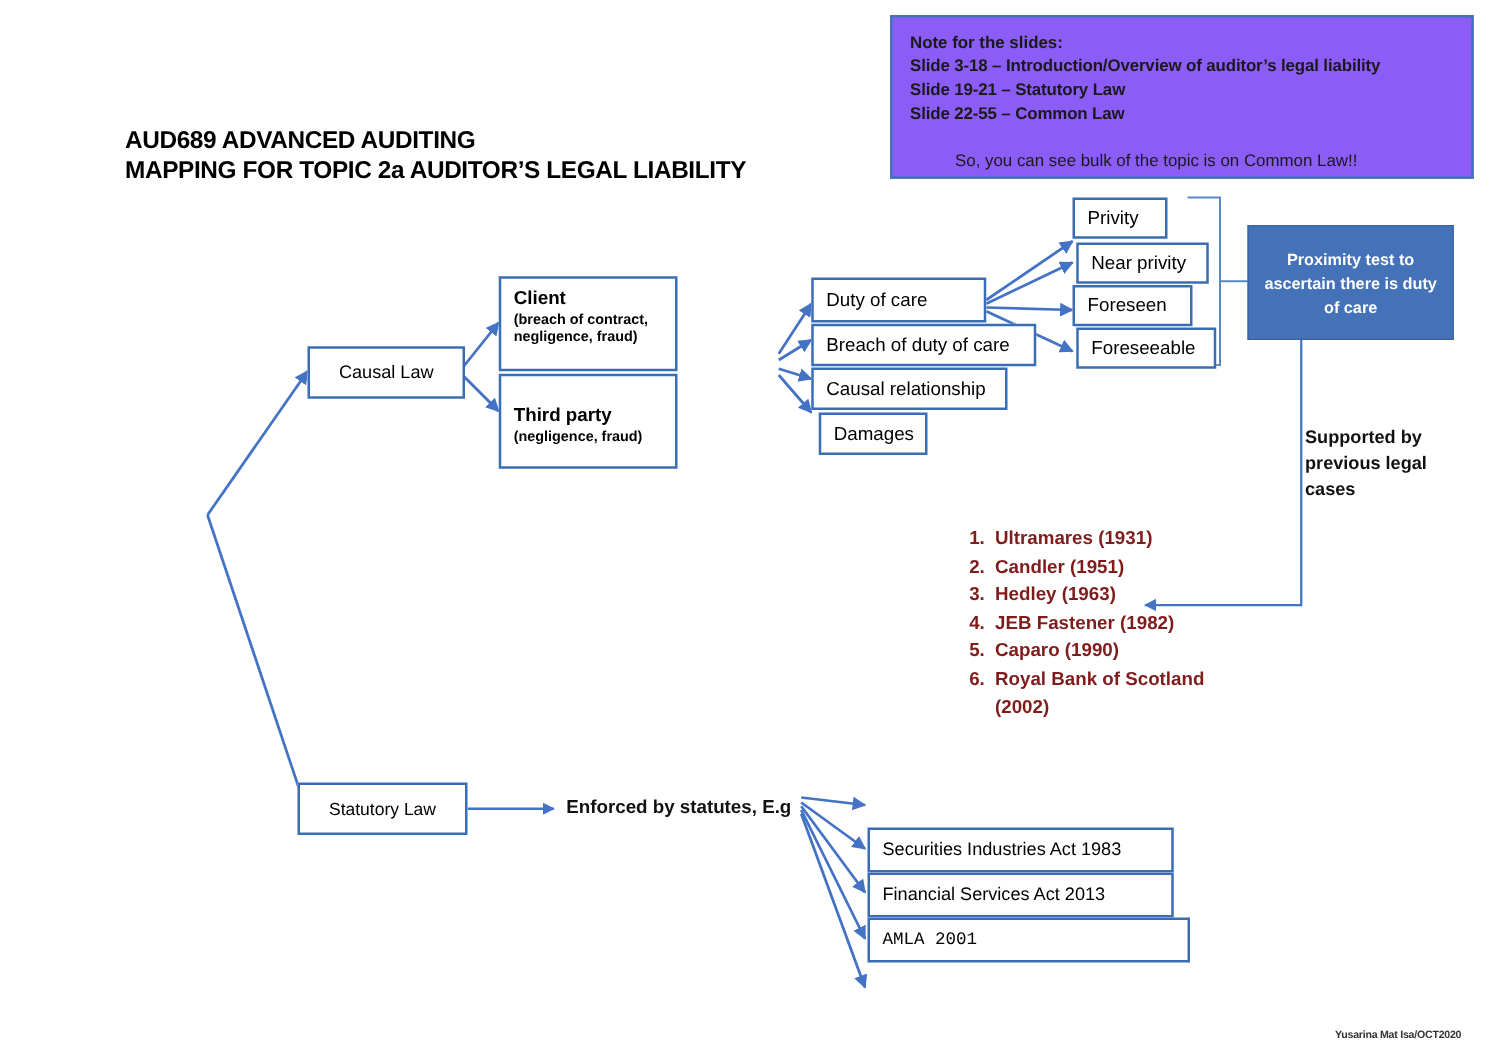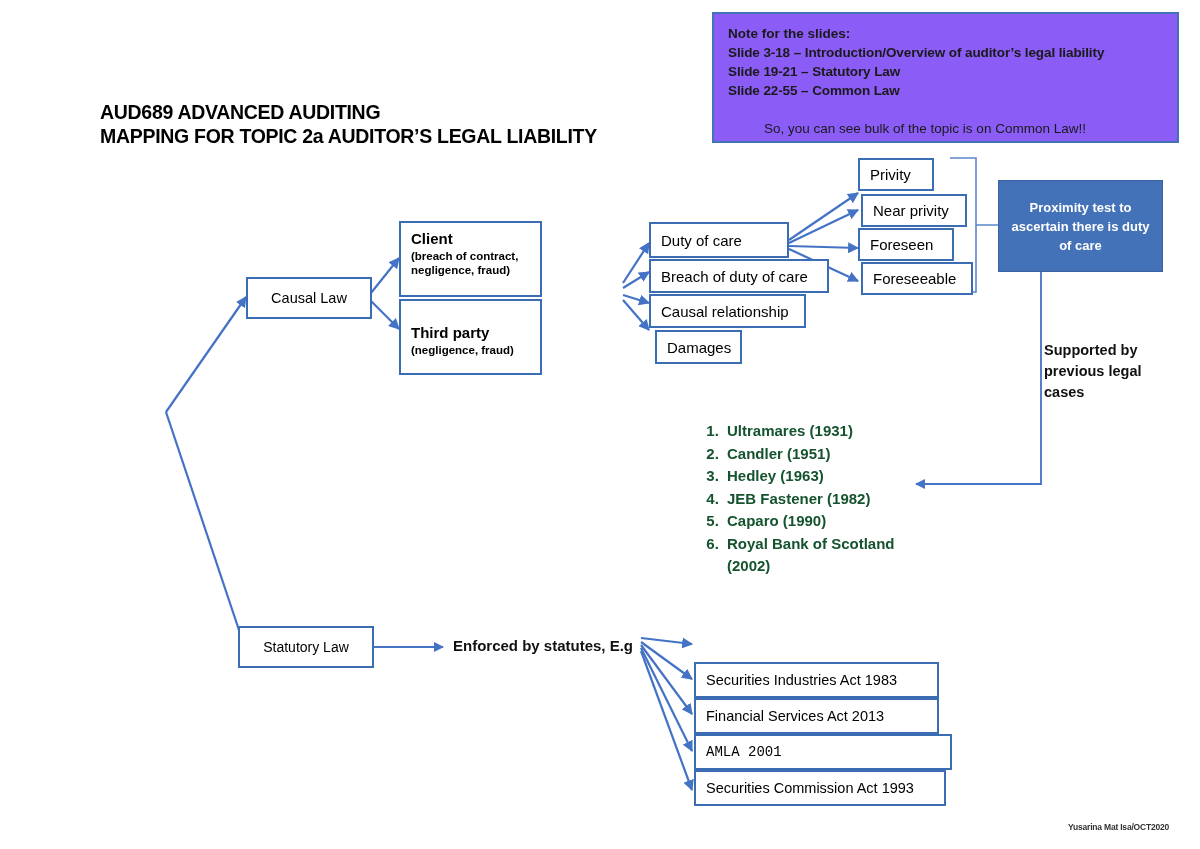--- a/index.html
+++ b/index.html
@@ -39,22 +39,22 @@
     font-size:13.5px;line-height:19px;color:#1a1a1a;font-weight:bold;
   }
   #note-panel .nt-title{font-weight:bold;}
   #note-panel .nt-line{font-weight:bold;letter-spacing:-0.1px;}
   #note-panel .nt-foot{margin-top:19px;margin-left:36px;font-weight:normal;}
 
   
   .plain{position:absolute;font-weight:bold;color:#111;}
 
   
-  #cases{position:absolute;left:697px;top:420px;width:230px;
-         font-size:15px;line-height:22.5px;font-weight:bold;color:#14532d;}
+  #cases{position:absolute;left:766px;top:420px;width:230px;
+         font-size:15px;line-height:22.5px;font-weight:bold;color:#7f1d1d;}
   #cases ol{margin:0;padding-left:26px;}
   #cases li{padding-left:4px;}
 
   
   #links{position:absolute;left:0;top:0;width:1200px;height:849px;pointer-events:none;}
 
   #footer{
     position:absolute;left:1068px;top:822px;
     font-size:8.5px;color:#333;font-weight:bold;letter-spacing:-0.2px;
     white-space:nowrap;
@@ -203,19 +203,16 @@
 
   <div class="box" style="left:694px;top:662px;width:245px;height:36px;font-size:14.5px;">
     <span class="pad">Securities Industries Act 1983</span>
   </div>
   <div class="box" style="left:694px;top:698px;width:245px;height:36px;font-size:14.5px;">
     <span class="pad">Financial Services Act 2013</span>
   </div>
   <div class="box" style="left:694px;top:734px;width:258px;height:36px;font-size:14px;font-family:Liberation Mono, monospace;">
     <span class="pad">AMLA 2001</span>
   </div>
-  <div class="box" style="left:694px;top:770px;width:252px;height:36px;font-size:14.5px;">
-    <span class="pad">Securities Commission Act 1993</span>
-  </div>
 
   <div id="footer">Yusarina Mat Isa/OCT2020</div>
 
 </div>
 
 </body></html>

